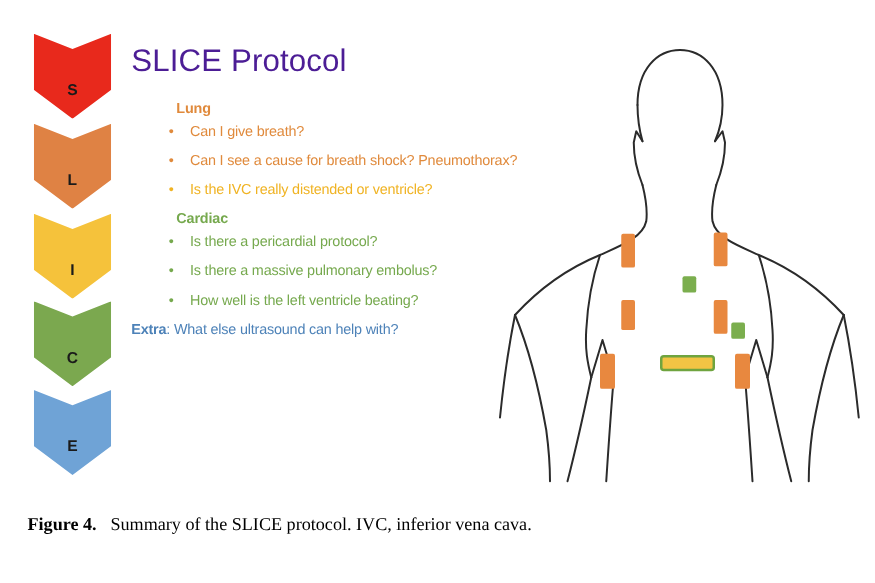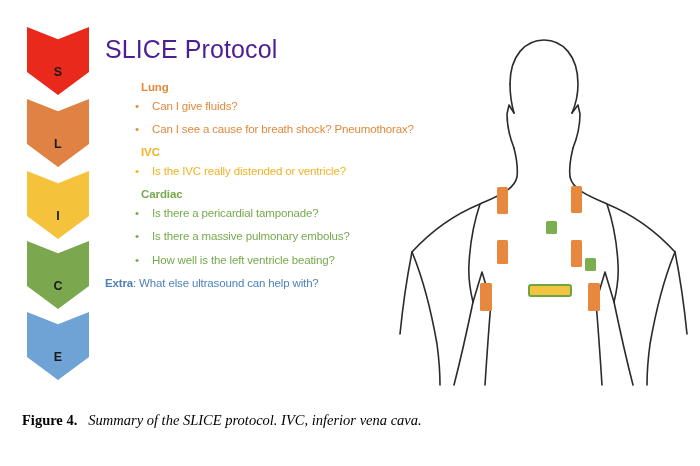--- a/index.html
+++ b/index.html
@@ -131,21 +131,20 @@
     top: 412px;
     width: 660px;
     font-family: "Liberation Serif", serif;
     font-size: 14.5px;
     color: #000000;
   }
   #caption-label {
     font-weight: bold;
   }
   #caption-text {
-    font-style: italic;
     margin-left: 11px;
     text-align: center;
   }
 </style>
 </head>
 <body>
 
 <div id="figure-root">
 
   <div id="chevron-column">
@@ -168,41 +167,40 @@
 
   <div id="text-block">
 
     <div id="protocol-title">SLICE Protocol</div>
 
 
     <p class="section-heading" style="color: rgb(224, 138, 60);">Lung</p>
     <ul class="bullet-list" style="color: rgb(224, 138, 60);">
       <li class="bullet-item">
         <span class="bullet-dot">•</span>
-        <span>Can I give fluids?</span>
+        <span>Can I give breath?</span>
       </li>
       <li class="bullet-item">
         <span class="bullet-dot">•</span>
         <span>Can I see a cause for breath shock? Pneumothorax?</span>
       </li>
     </ul>
 
-    <p class="section-heading" style="color: rgb(240, 179, 35);">IVC</p>
     <ul class="bullet-list" style="color: rgb(240, 179, 35);">
       <li class="bullet-item">
         <span class="bullet-dot">•</span>
         <span>Is the IVC really distended or ventricle?</span>
       </li>
     </ul>
 
     <p class="section-heading" style="color: rgb(118, 169, 78);">Cardiac</p>
     <ul class="bullet-list" style="color: rgb(118, 169, 78);">
       <li class="bullet-item">
         <span class="bullet-dot">•</span>
-        <span>Is there a pericardial tamponade?</span>
+        <span>Is there a pericardial protocol?</span>
       </li>
       <li class="bullet-item">
         <span class="bullet-dot">•</span>
         <span>Is there a massive pulmonary embolus?</span>
       </li>
       <li class="bullet-item">
         <span class="bullet-dot">•</span>
         <span>How well is the left ventricle beating?</span>
       </li>
     </ul>

